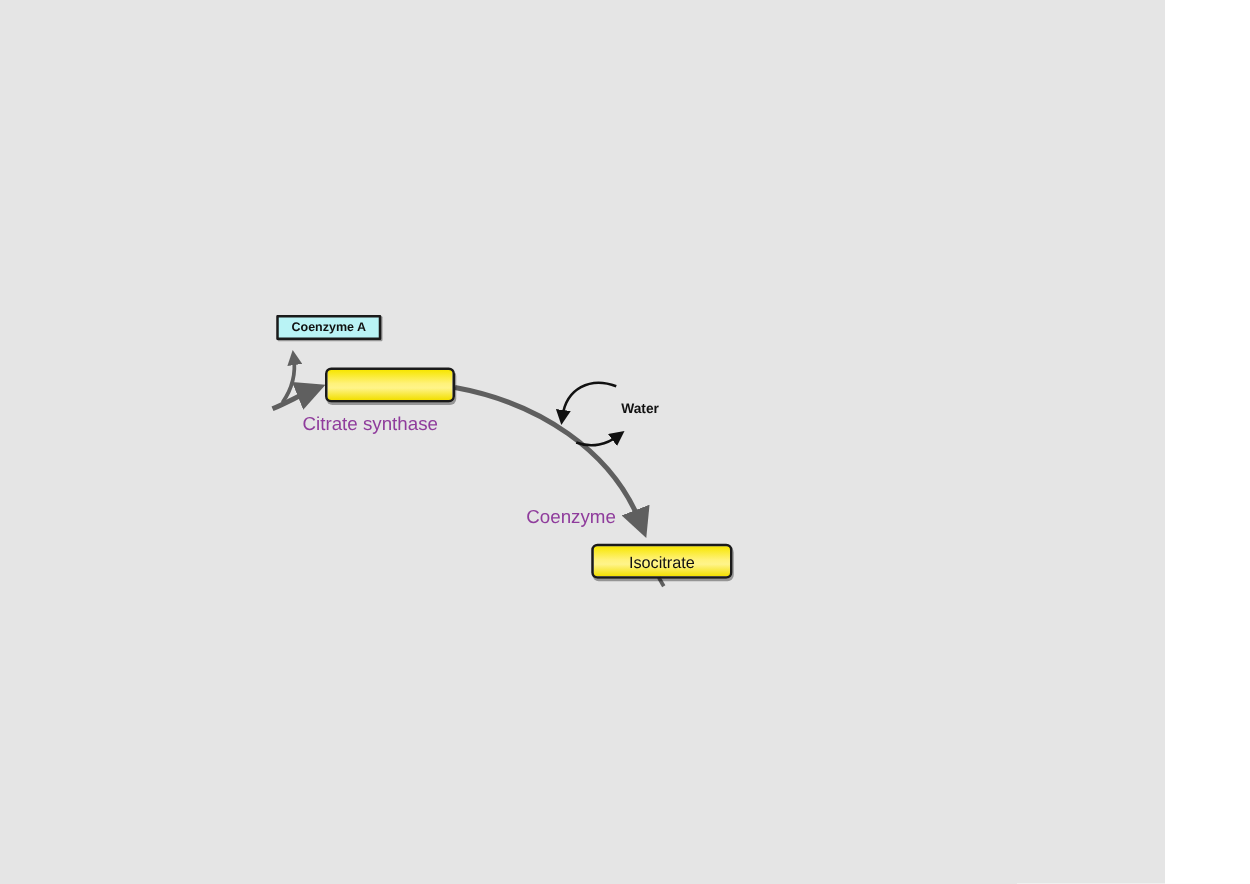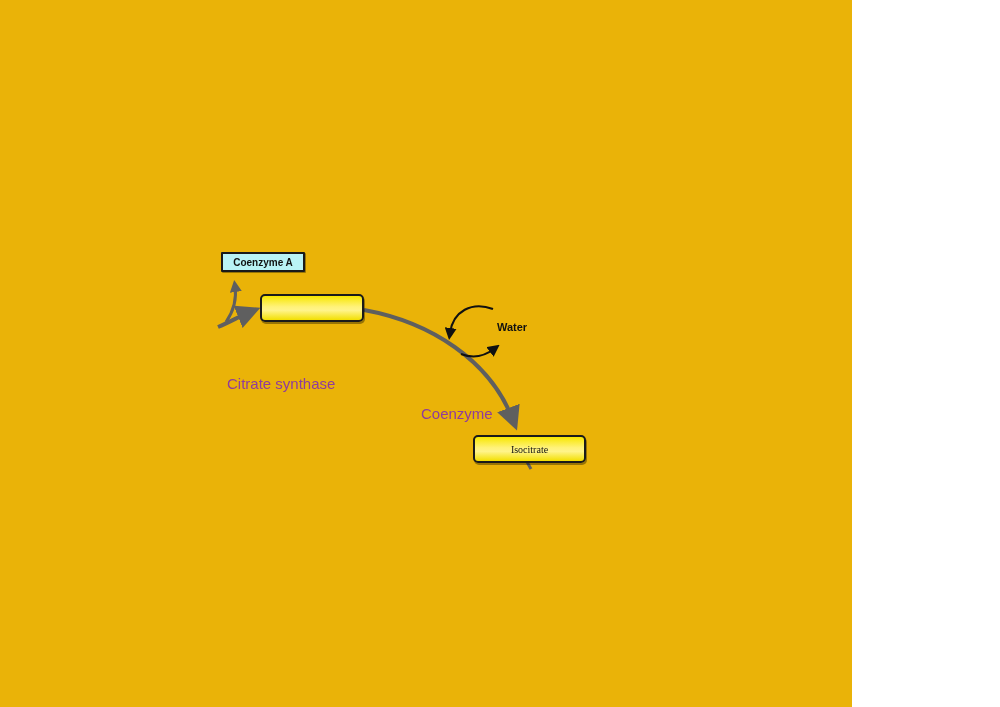--- a/index.html
+++ b/index.html
@@ -2,24 +2,24 @@
 <html><head>
   <meta charset="utf-8">
   <style>
     html, body {
       margin: 0;
       padding: 0;
       background: #ffffff;
     }
     #stage {
       position: relative;
-      width: 852px;
+      width: 932px;
       height: 707px;
       overflow: hidden;
-      background: #eab308;
+      background: #e5e5e5;
       font-family: "Liberation Sans", sans-serif;
     }
     svg.canvas {
       position: absolute;
       left: 0;
       top: 0;
       width: 1000px;
       height: 707px;
     }
     .node {
@@ -29,22 +29,21 @@
       align-items: center;
       justify-content: center;
       color: #111111;
       white-space: nowrap;
     }
     .node.metabolite {
       border: 2px solid #1a1a1a;
       border-radius: 5px;
       background: linear-gradient(to bottom, #f7e600 0%, #fff27a 45%, #fff48a 60%, #f2df00 100%);
       box-shadow: 1px 2px 0 rgba(0,0,0,0.35);
-      font-size: 10px;
-      font-family: Liberation Serif, serif;
+      font-size: 13px;
     }
     .node.cofactor {
       border: 2px solid #1a1a1a;
       border-radius: 1px;
       background: #b9f3f5;
       box-shadow: 1px 1px 0 rgba(0,0,0,0.35);
       font-size: 10px;
       font-weight: bold;
     }
     .label {
@@ -93,21 +92,21 @@
   </svg>
 
   <div class="node cofactor" style="left:221px; top:252px; width:84px; height:20px;">
     <span>Coenzyme A</span>
   </div>
 
   <div class="node metabolite" style="left:260px; top:294px; width:104px; height:28px;">
     <span></span>
   </div>
 
-  <div class="label enzyme" style="left:227px; top:331px;margin-top:44px;">Citrate synthase</div>
+  <div class="label enzyme" style="left:242px; top:331px;">Citrate synthase</div>
 
   <div class="label small-molecule" style="left:497px; top:321px;">Water</div>
 
   <div class="label enzyme" style="left:421px; top:405px;">Coenzyme</div>
 
   <div class="node metabolite" style="left:473px; top:435px; width:113px; height:28px;">
     <span>Isocitrate</span>
   </div>
 
 </div>

